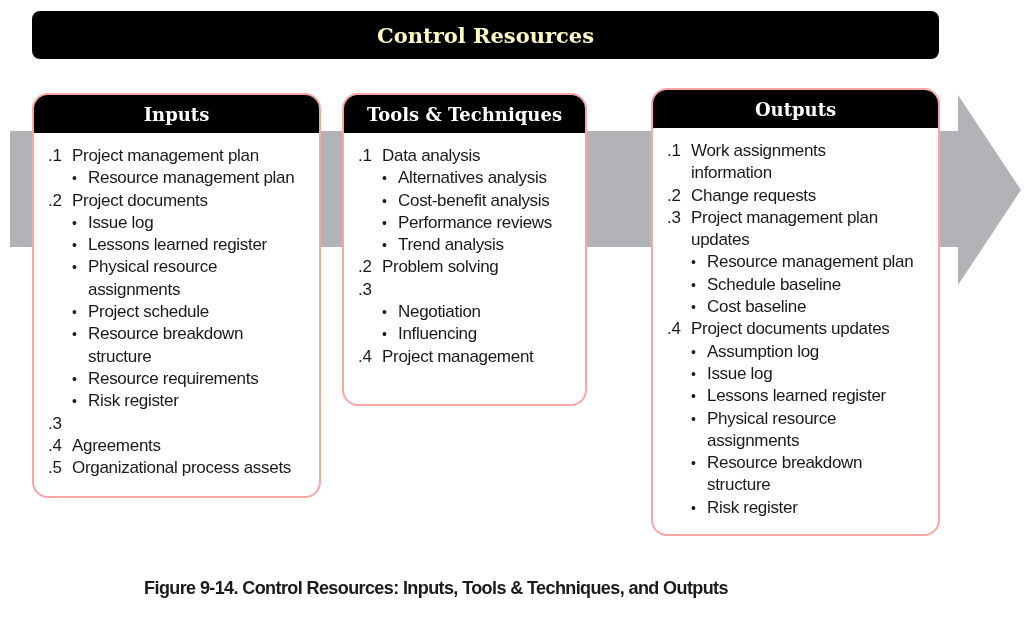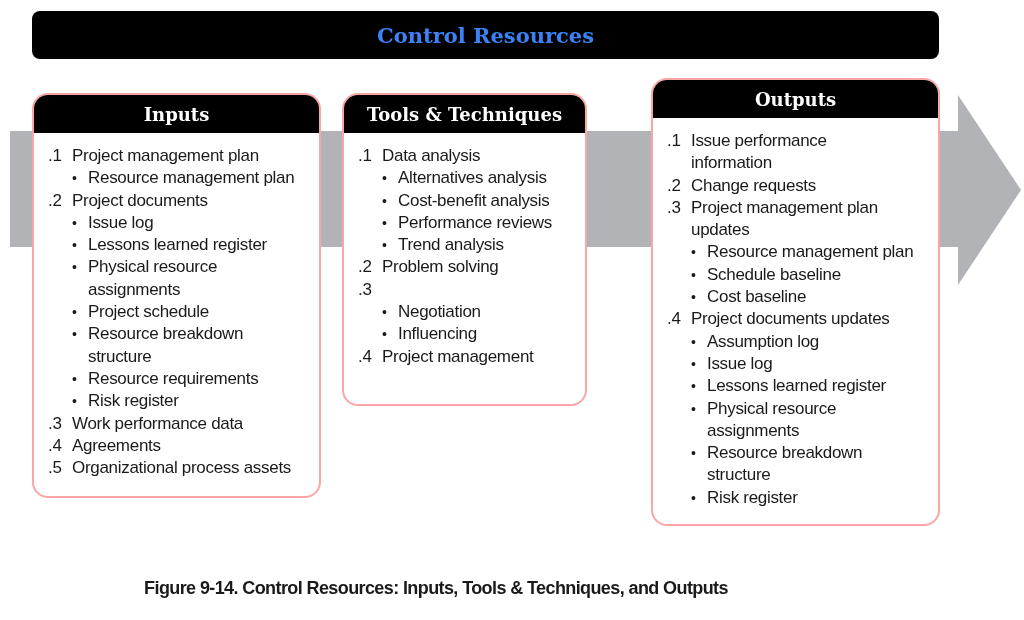--- a/index.html
+++ b/index.html
@@ -1,18 +1,18 @@
 <!DOCTYPE html>
 <html><head>
 <meta charset="utf-8">
 <style>
   html, body { margin:0; padding:0; }
   body { width:1024px; height:620px; background:#ffffff; position:relative; overflow:hidden; font-family:"Liberation Sans", sans-serif; }
   .title-bar { position:absolute; left:32px; top:11px; width:907px; height:48px; background:#000; border-radius:8px; display:flex; align-items:center; justify-content:center; }
-  .title-bar span { color:#3b82f6; font-family:"DejaVu Serif", serif; font-weight:bold; font-size:21px; }
+  .title-bar span { color:#fef9c3; font-family:"DejaVu Serif", serif; font-weight:bold; font-size:21px; }
   .arrow { position:absolute; left:0; top:0; width:1024px; height:620px; }
   .box { position:absolute; background:#fff; border:2px solid #fca5a5; border-radius:16px; overflow:hidden; box-sizing:border-box; }
   .box-header { background:#000; height:38px; display:flex; align-items:center; justify-content:center; }
   .box-header span { color:#fff; font-family:"DejaVu Serif", serif; font-weight:bold; font-size:18px; }
   .box-body { padding:12px 0 0 14px; }
   .item { display:flex; font-size:17px; line-height:22.3px; color:#1a1a1a; letter-spacing:-0.3px; }
   .num { width:24px; flex:none; }
   .sub { display:flex; padding-left:24px; font-size:17px; line-height:22.3px; color:#1a1a1a; letter-spacing:-0.3px; }
   .bullet { width:16px; flex:none; font-size:14px; }
   .caption { position:absolute; left:0; width:872px; top:578px; text-align:center; font-size:18px; font-weight:bold; color:#1a1a1a; letter-spacing:-0.6px; }
@@ -76,21 +76,20 @@
       <div class="sub">
         <span class="bullet">•</span>
         <span>Resource requirements</span>
       </div>
       <div class="sub">
         <span class="bullet">•</span>
         <span>Risk register</span>
       </div>
       <div class="item">
         <span class="num">.3</span>
-        <span>Work performance data</span>
       </div>
       <div class="item">
         <span class="num">.4</span>
         <span>Agreements</span>
       </div>
       <div class="item">
         <span class="num">.5</span>
         <span>Organizational process assets</span>
       </div>
     </div>
@@ -139,28 +138,28 @@
       <div class="item">
         <span class="num">.4</span>
         <span>Project management</span>
       </div>
       <div class="item">
         <span class="num"></span>
       </div>
     </div>
 </div>
 
-<div class="box" style="left:651px; top:78px; width:289px; height:448px;">
+<div class="box" style="left:651px; top:88px; width:289px; height:448px;">
   <div class="box-header">
       <span>Outputs</span>
     </div>
   <div class="box-body">
       <div class="item">
         <span class="num">.1</span>
-        <span>Issue performance</span>
+        <span>Work assignments</span>
       </div>
       <div class="item">
         <span class="num"></span>
         <span>information</span>
       </div>
       <div class="item">
         <span class="num">.2</span>
         <span>Change requests</span>
       </div>
       <div class="item">

